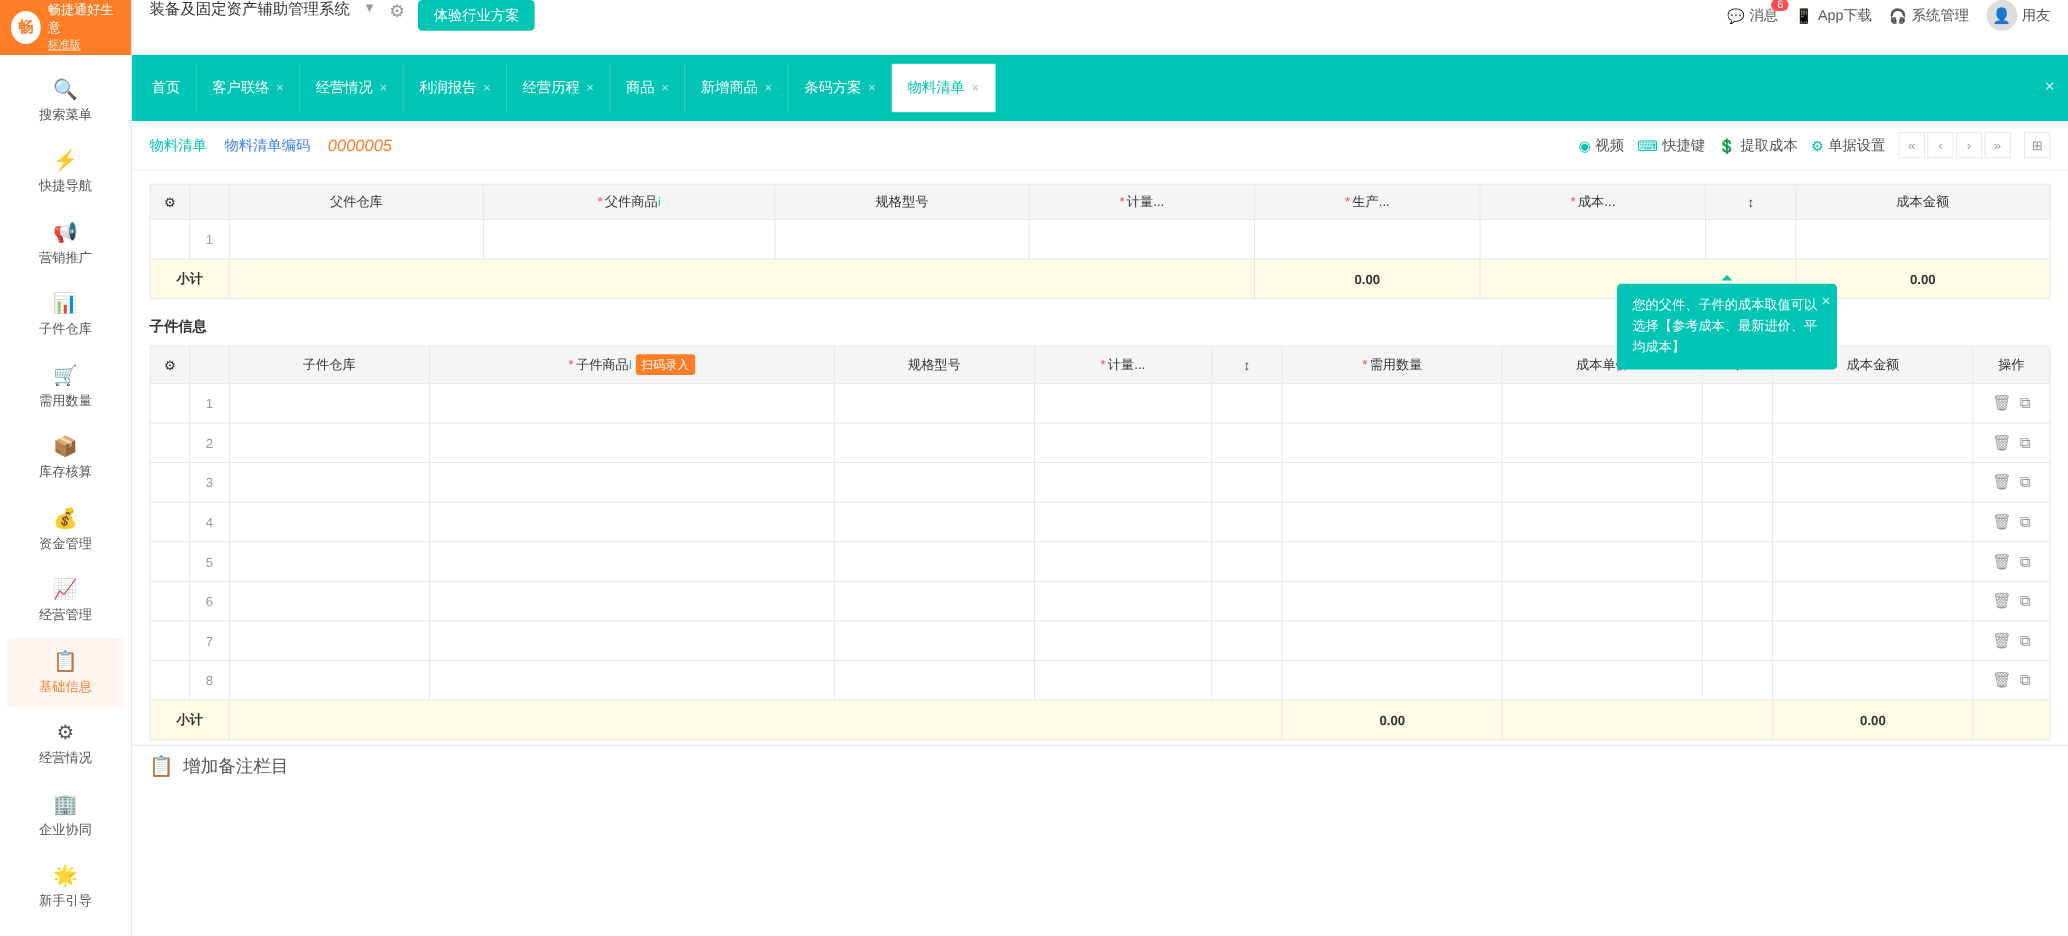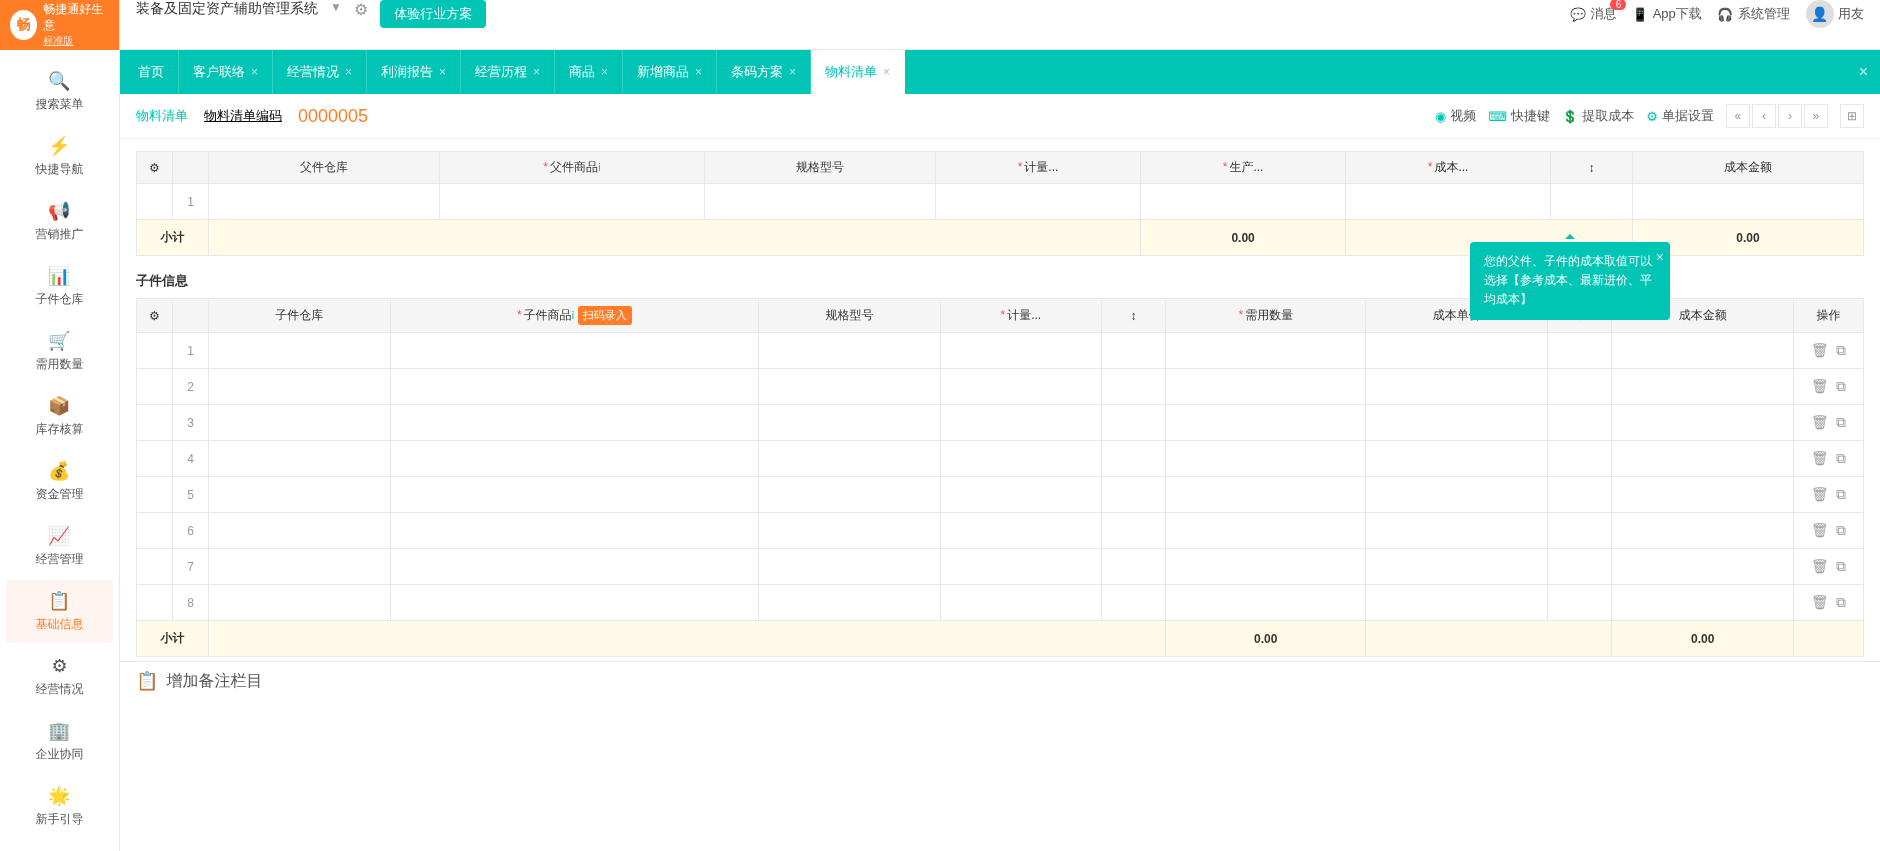--- a/index.html
+++ b/index.html
@@ -141,21 +141,21 @@
       align-items: center;
       justify-content: center;
       font-size: 14px;
     }
 
     
     .nav-tabs {
       background: #00c5b4;
       display: flex;
       align-items: center;
-      height: 44px;
+      height: 60px;
       padding: 0 4px;
       overflow-x: auto;
       flex-shrink: 0;
     }
     .nav-tab {
       display: flex;
       align-items: center;
       padding: 0 14px;
       height: 44px;
       color: #fff;
@@ -191,22 +191,22 @@
       padding: 10px 16px;
       border-bottom: 1px solid #f0f0f0;
       gap: 8px;
     }
     .breadcrumb-item {
       color: #00c5b4;
       font-size: 13px;
       cursor: pointer;
     }
     .breadcrumb-sep { color: #999; }
-    .breadcrumb-current { color: #000000; font-size: 13px; text-decoration: underline; }
-    .breadcrumb-code { color: #ff7d26; font-size: 18px; margin-left: 8px; }
+    .breadcrumb-current { color: #3b82f6; font-size: 13px; }
+    .breadcrumb-code { color: #ff7d26; font-size: 15px; margin-left: 8px; font-style: italic; }
 
     .page-header-actions {
       margin-left: auto;
       display: flex;
       align-items: center;
       gap: 12px;
       font-size: 13px;
       color: #555;
     }
     .page-header-action {

